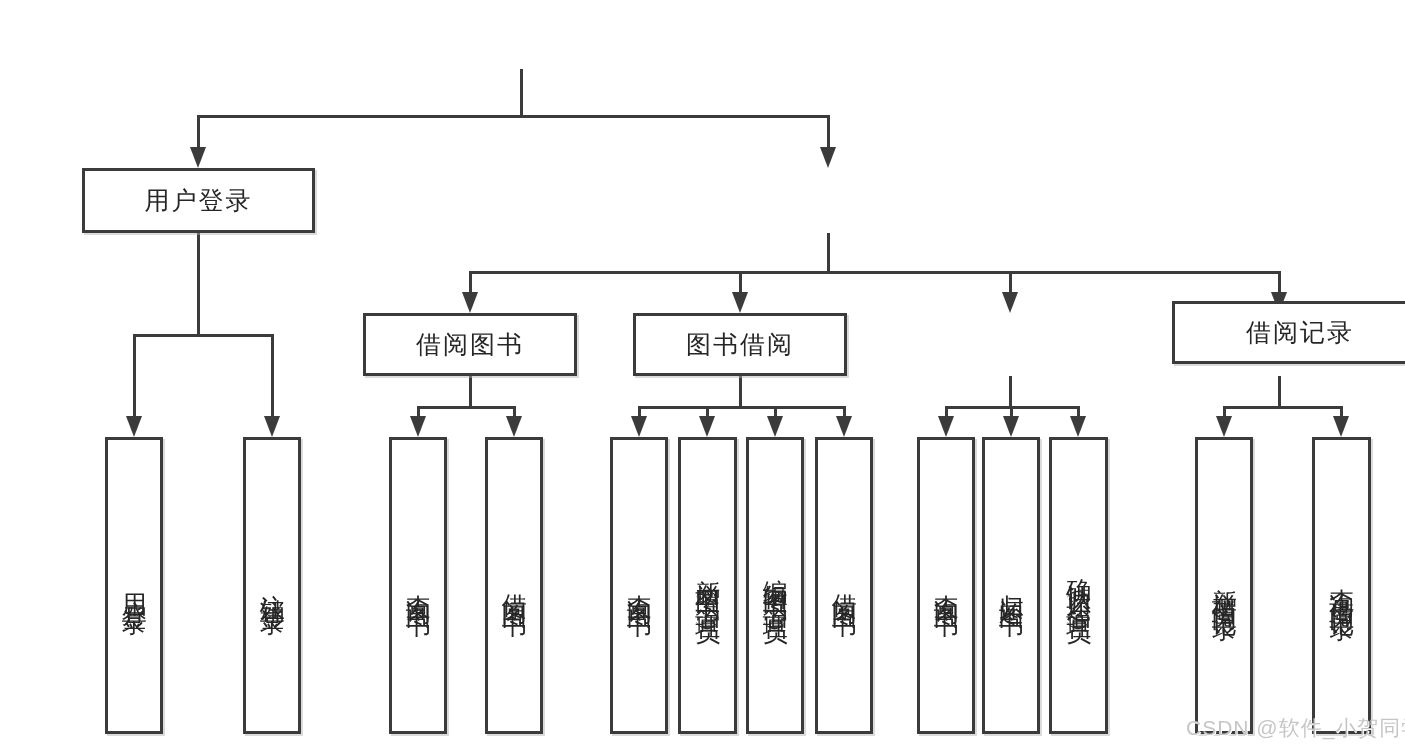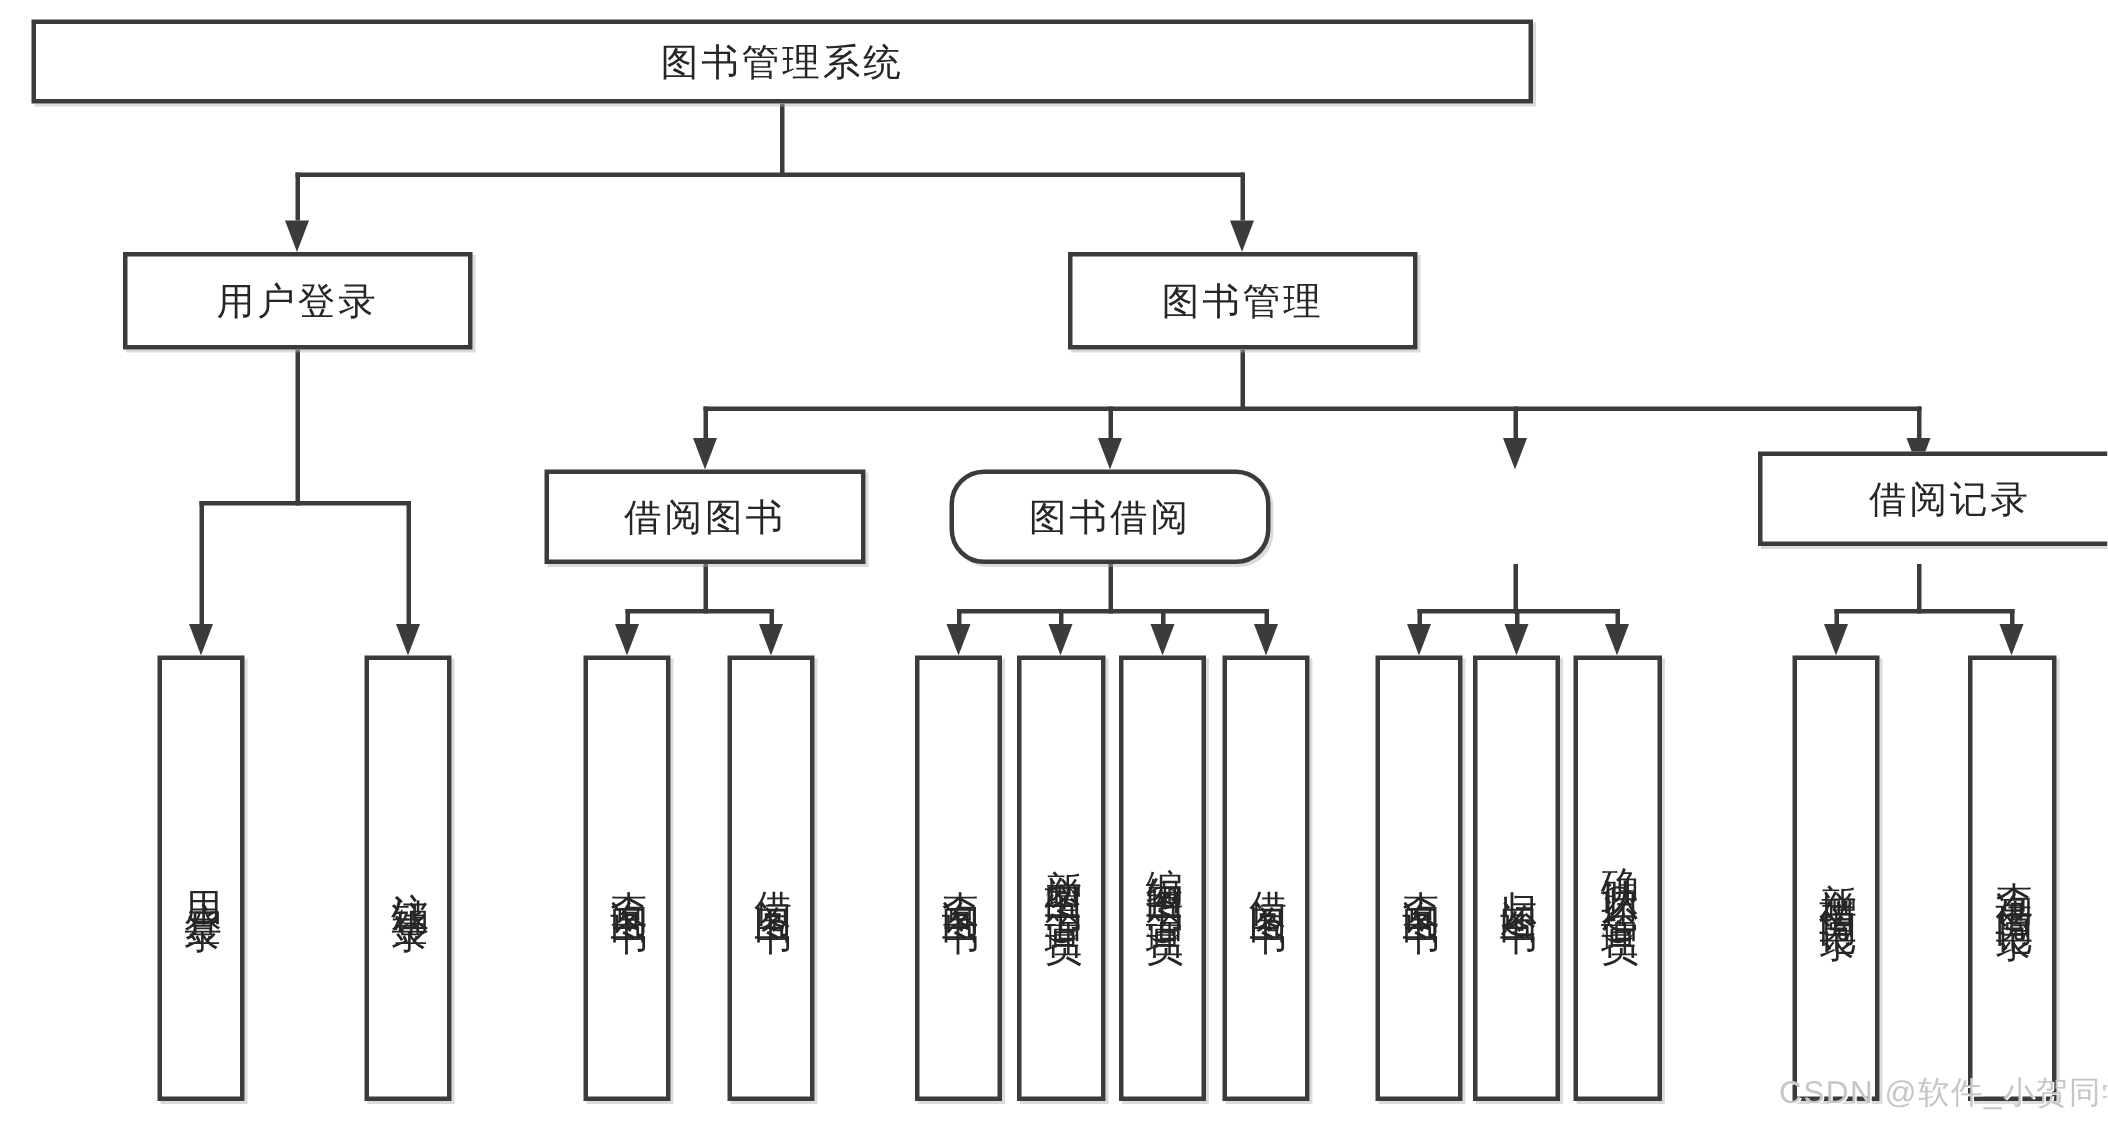--- a/index.html
+++ b/index.html
@@ -35,36 +35,30 @@
     position:absolute; left:1186px; top:714px; z-index:5;
     font-size:21px; color:#c6c6c6; letter-spacing:1px; white-space:nowrap;
     text-shadow:1px 1px 0 #ffffff;
   }
 </style>
 </head>
 <body>
 
 <div class="canvas">
 
-  <div class="box" style="left:21px;top:13px;width:1001px;height:56px;">
-    <span class="lbl">图书管理系统</span>
-  </div>
 
   <div class="vline" style="left:520px;top:69px;height:49px;"></div>
   <div class="hline" style="left:197px;top:115px;width:632px;"></div>
   <div class="vline" style="left:197px;top:115px;height:32px;"></div>
   <div class="vline" style="left:827px;top:115px;height:32px;"></div>
   <div class="arrow" style="left:190px;top:147px;"></div>
   <div class="arrow" style="left:820px;top:147px;"></div>
 
   <div class="box" style="left:82px;top:168px;width:233px;height:65px;">
     <span class="lbl">用户登录</span>
-  </div>
-  <div class="box" style="left:712px;top:168px;width:233px;height:65px;">
-    <span class="lbl">图书管理</span>
   </div>
 
   <div class="vline" style="left:197px;top:233px;height:104px;"></div>
   <div class="hline" style="left:133px;top:334px;width:141px;"></div>
   <div class="vline" style="left:133px;top:334px;height:83px;"></div>
   <div class="vline" style="left:271px;top:334px;height:83px;"></div>
   <div class="arrow" style="left:126px;top:416px;"></div>
   <div class="arrow" style="left:264px;top:416px;"></div>
 
   <div class="vline" style="left:827px;top:233px;height:40px;"></div>
@@ -74,21 +68,21 @@
   <div class="vline" style="left:1009px;top:271px;height:22px;"></div>
   <div class="vline" style="left:1278px;top:271px;height:22px;"></div>
   <div class="arrow" style="left:462px;top:292px;"></div>
   <div class="arrow" style="left:732px;top:292px;"></div>
   <div class="arrow" style="left:1002px;top:292px;"></div>
   <div class="arrow" style="left:1271px;top:292px;"></div>
 
   <div class="box" style="left:363px;top:313px;width:214px;height:63px;">
     <span class="lbl">借阅图书</span>
   </div>
-  <div class="box" style="left:633px;top:313px;width:214px;height:63px;border-radius:23px;">
+  <div class="box" style="left:633px;top:313px;width:214px;height:63px;">
     <span class="lbl">图书借阅</span>
   </div>
   <div class="box" style="left:1172px;top:301px;width:256px;height:63px;">
     <span class="lbl">借阅记录</span>
   </div>
 
   <div class="vline" style="left:469px;top:376px;height:33px;"></div>
   <div class="hline" style="left:417px;top:406px;width:99px;"></div>
   <div class="vline" style="left:417px;top:406px;height:11px;"></div>
   <div class="vline" style="left:513px;top:406px;height:11px;"></div>

